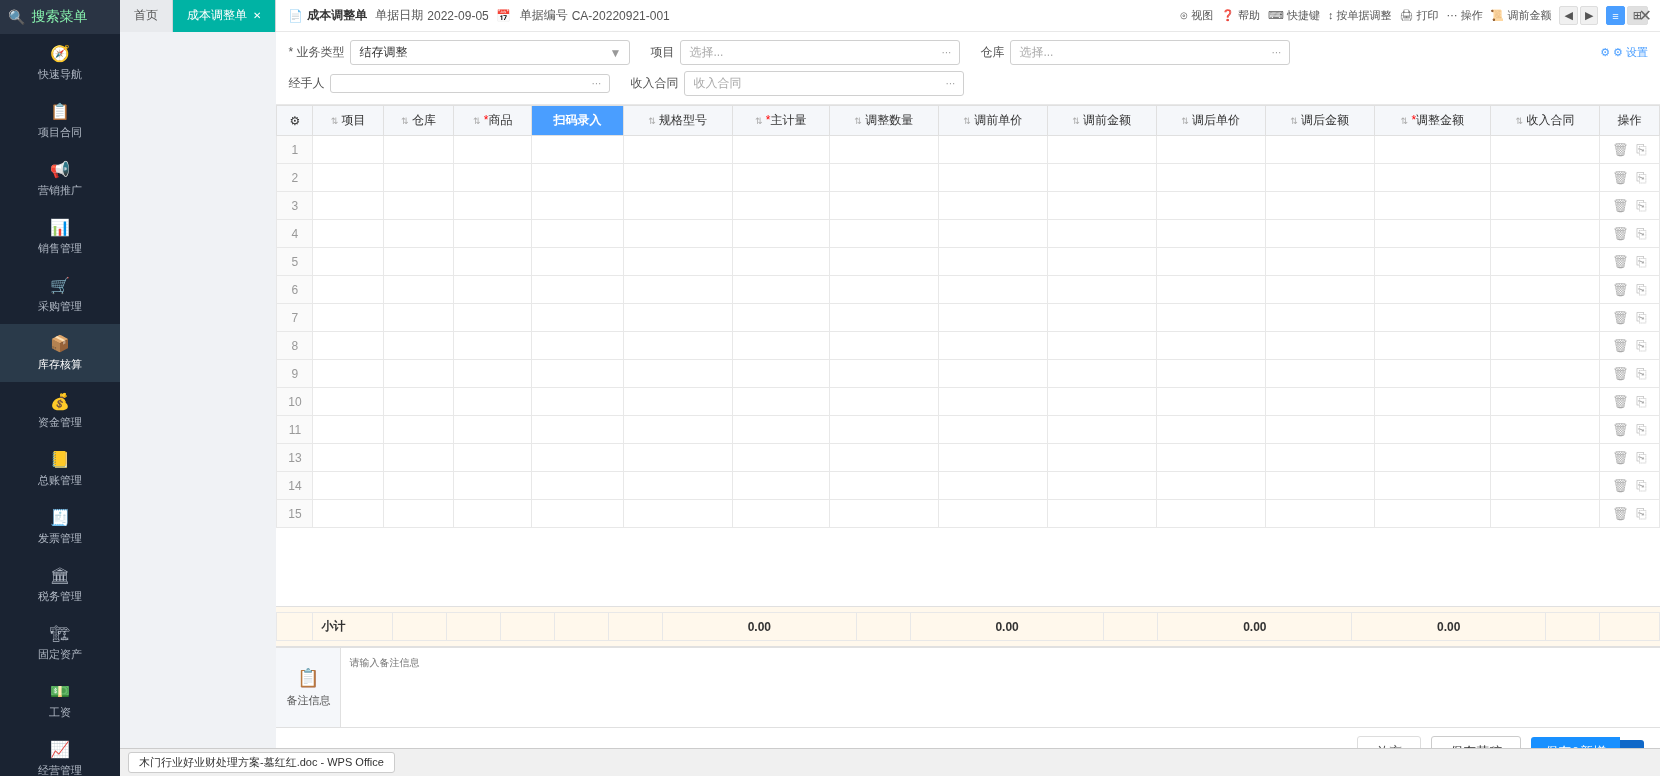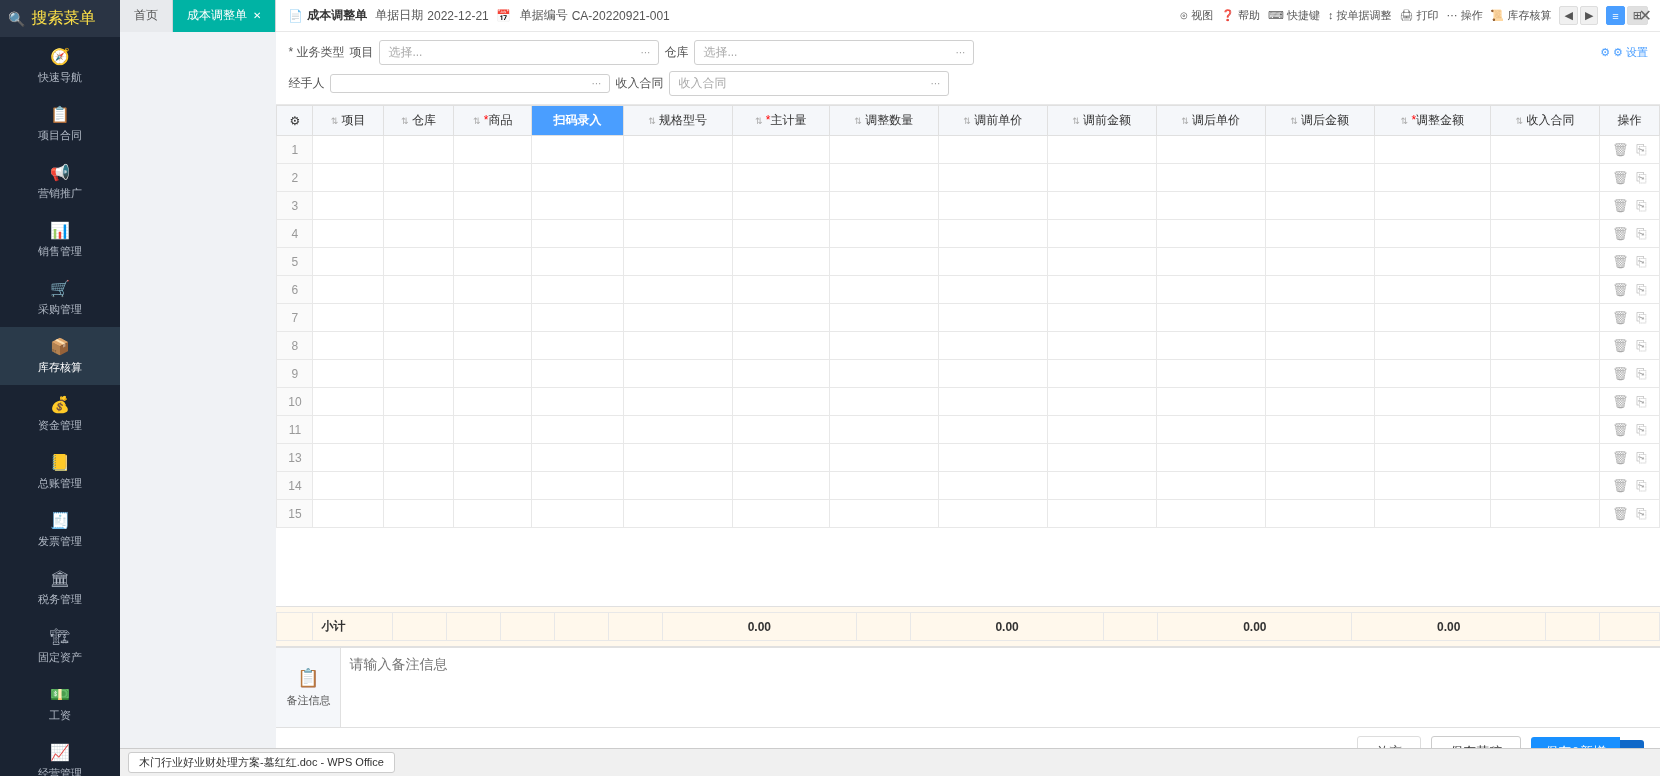--- a/index.html
+++ b/index.html
@@ -2,21 +2,21 @@
 <html><head>
   <meta charset="utf-8">
   <style>
     * { box-sizing: border-box; margin: 0; padding: 0; }
     body { font-family: 'Microsoft YaHei', SimHei, sans-serif; font-size: 12px; background: #f0f2f5; display: flex; height: 776px; overflow: hidden; }
 
     
     .sidebar { width: 120px; background: #1a2332; color: #fff; display: flex; flex-direction: column; height: 100%; flex-shrink: 0; }
     .sidebar-search { background: #2a3444; padding: 8px; display: flex; align-items: center; gap: 6px; cursor: pointer; }
     .sidebar-search .search-icon { color: #aaa; font-size: 14px; }
-    .sidebar-search span { color: #fde047; font-size: 16px; }
+    .sidebar-search span { color: #86efac; font-size: 14px; }
     .sidebar-item { display: flex; flex-direction: column; align-items: center; padding: 10px 4px; cursor: pointer; color: #b0b8c4; gap: 4px; font-size: 11px; }
     .sidebar-item.active { color: #fff; background: #2a3a4a; }
     .sidebar-item .icon { font-size: 16px; }
 
     
     .main { flex: 1; display: flex; flex-direction: row; overflow: hidden; background: #f0f2f5; }
 
     
     .tab-bar { display: flex; align-items: center; background: #e8eaed; border-bottom: 1px solid #d0d3d8; padding: 0 0; height: 32px; }
     .tab { display: flex; align-items: center; padding: 0 14px; height: 32px; font-size: 12px; cursor: pointer; color: #555; background: #e8eaed; border-right: 1px solid #d0d3d8; gap: 6px; }
@@ -35,21 +35,21 @@
     .toolbar-right { margin-left: auto; display: flex; align-items: center; gap: 8px; color: #555; font-size: 11px; }
     .toolbar-right span { cursor: pointer; display: flex; align-items: center; gap: 2px; }
     .nav-arrows { display: flex; gap: 2px; }
     .nav-arrows span { cursor: pointer; padding: 2px 4px; background: #f0f0f0; border: 1px solid #ddd; border-radius: 2px; }
     .view-icons { display: flex; gap: 2px; }
     .view-icons span { cursor: pointer; padding: 2px 5px; background: #e0e0e0; border: 1px solid #ddd; border-radius: 2px; }
     .view-icons span.active { background: #4a9eff; color: #fff; border-color: #4a9eff; }
 
     
     .form-header { padding: 8px 12px; border-bottom: 1px solid #e8e8e8; display: flex; flex-direction: column; gap: 6px; flex-shrink: 0; }
-    .form-row { display: flex; align-items: center; gap: 5px; }
+    .form-row { display: flex; align-items: center; gap: 20px; }
     .form-field { display: flex; align-items: center; gap: 6px; }
     .form-field label { color: #555; white-space: nowrap; }
     .form-input { border: 1px solid #d0d0d0; border-radius: 3px; padding: 3px 8px; min-width: 120px; color: #333; display: flex; align-items: center; justify-content: space-between; gap: 4px; cursor: pointer; background: #fff; }
     .form-input.wide { min-width: 280px; }
     .form-input .arrow { color: #999; }
     .form-input .dots { color: #999; font-size: 10px; }
     .settings-btn { margin-left: auto; color: #4a9eff; cursor: pointer; font-size: 11px; display: flex; align-items: center; gap: 3px; }
 
     
     .table-container { flex: 1; overflow: auto; padding: 0 0; }
@@ -65,21 +65,21 @@
     .action-btn { cursor: pointer; color: #aaa; font-size: 13px; margin: 0 2px; }
     .subtotal-row { background: #fff8ec; }
     .subtotal-row td { font-weight: bold; color: #333; border: 1px solid #e8e8e8; padding: 5px 4px; }
     .subtotal-label { text-align: left; padding-left: 8px !important; }
     .settings-th { width: 36px; background: #f5f7fa; cursor: pointer; }
 
     
     .notes-section { border-top: 1px solid #e0e0e0; display: flex; align-items: stretch; padding: 0; flex-shrink: 0; min-height: 80px; }
     .notes-label { display: flex; flex-direction: column; align-items: center; justify-content: center; padding: 8px 10px; background: #f5f7fa; border-right: 1px solid #e0e0e0; min-width: 60px; gap: 4px; color: #555; font-size: 11px; }
     .notes-label .note-icon { font-size: 18px; }
-    .notes-input { flex: 1; border: none; outline: none; padding: 8px; font-size: 14px; color: #aaa; resize: none; font-family: inherit; }
+    .notes-input { flex: 1; border: none; outline: none; padding: 8px; font-size: 10px; color: #aaa; resize: none; font-family: inherit; }
 
     
     .footer { border-top: 1px solid #e0e0e0; display: flex; align-items: center; justify-content: flex-end; padding: 8px 16px; gap: 10px; background: #fff; flex-shrink: 0; }
     .btn { padding: 6px 18px; border-radius: 3px; cursor: pointer; font-size: 13px; border: 1px solid #ddd; }
     .btn-default { background: #fff; color: #555; }
     .btn-outline { background: #fff; color: #333; border: 1px solid #ccc; }
     .btn-primary-split { display: flex; align-items: center; }
     .btn-primary-split .main-part { background: #1890ff; color: #fff; padding: 6px 14px; border-radius: 3px 0 0 3px; border: none; cursor: pointer; font-size: 13px; }
     .btn-primary-split .arrow-part { background: #1068c8; color: #fff; padding: 6px 8px; border-radius: 0 3px 3px 0; border: none; cursor: pointer; font-size: 11px; }
 
@@ -165,50 +165,54 @@
   <div class="window">
     <span class="window-close">✕</span>
 
     <div class="toolbar">
       <div class="toolbar-title">
         <span>📄</span>
         <span>成本调整单</span>
       </div>
       <div class="toolbar-date">
         <span>单据日期</span>
-        <span>2022-12-21</span>
+        <span>2022-09-05</span>
       </div>
       <span>📅</span>
       <div class="toolbar-num">
         <span>单据编号</span>
         <span>CA-20220921-001</span>
       </div>
       <div class="toolbar-right">
         <span>⊙ 视图</span>
         <span>❓ 帮助</span>
         <span>⌨ 快捷键</span>
         <span>↕ 按单据调整</span>
         <span>🖨 打印</span>
         <span>⋯ 操作</span>
-        <span>📜 库存核算</span>
+        <span>📜 调前金额</span>
         <div class="nav-arrows">
           <span>◀</span>
           <span>▶</span>
         </div>
         <div class="view-icons">
           <span class="active">≡</span>
           <span>⊞</span>
         </div>
       </div>
     </div>
 
     <div class="form-header">
       <div class="form-row">
         <div class="form-field">
           <label>* 业务类型</label>
+          <div class="form-input wide">
+            <span>结存调整</span>
+            <span class="arrow">▼</span>
+          </div>
         </div>
         <div class="form-field">
           <label>项目</label>
           <div class="form-input wide">
             <span style="color:#aaa;">选择...</span>
             <span class="dots">···</span>
           </div>
         </div>
         <div class="form-field">
           <label>仓库</label>

